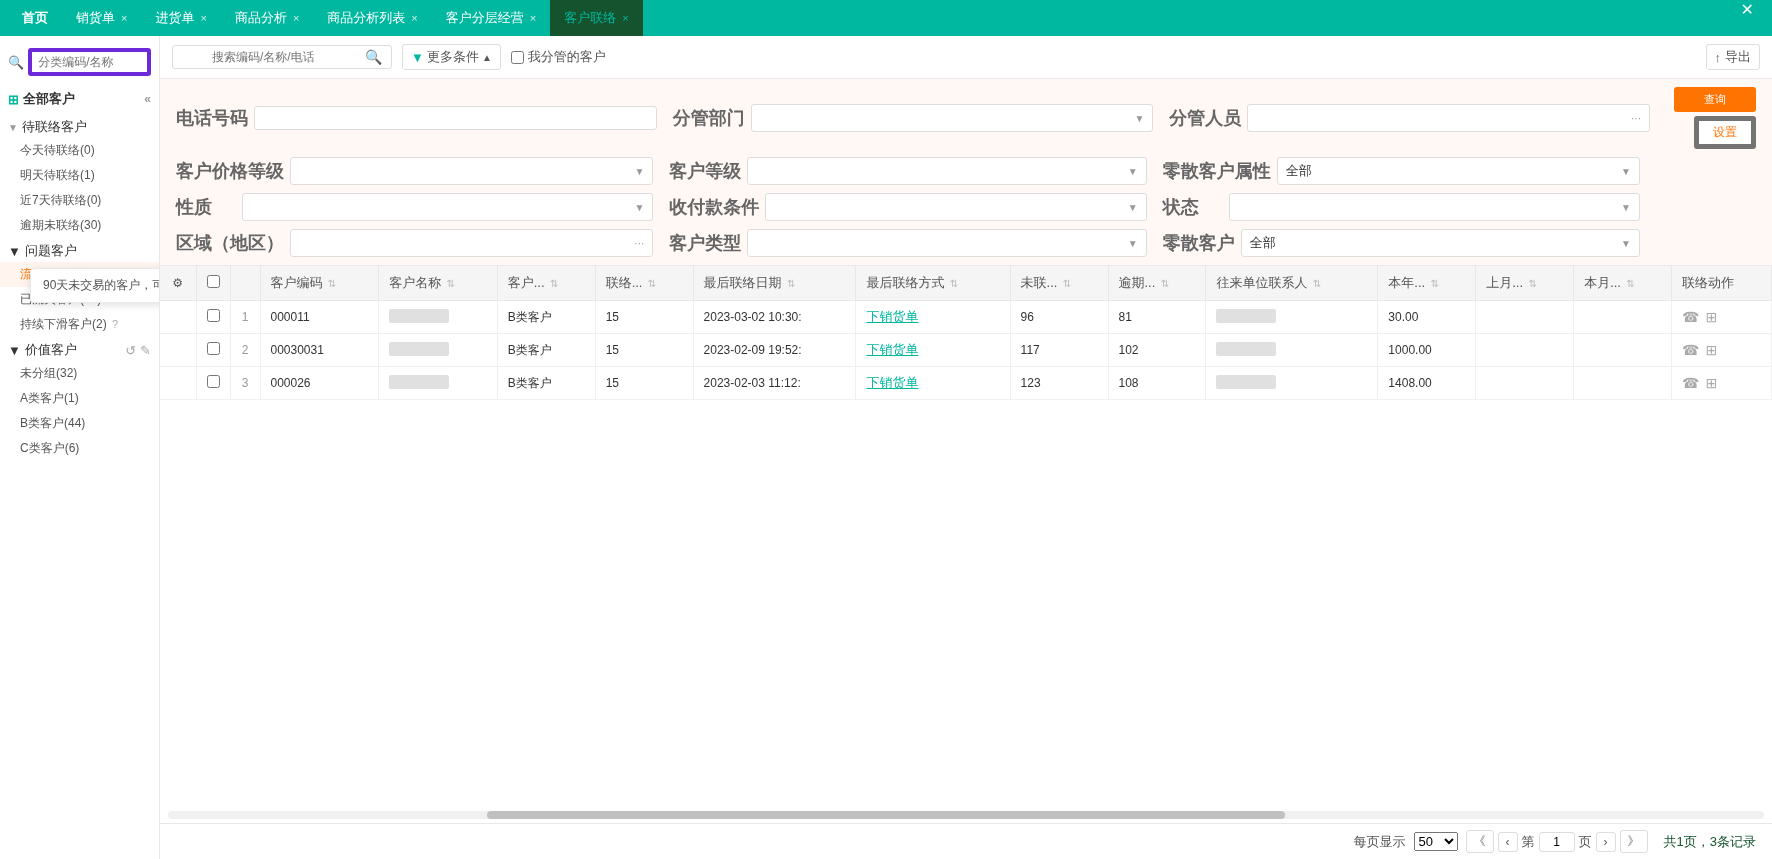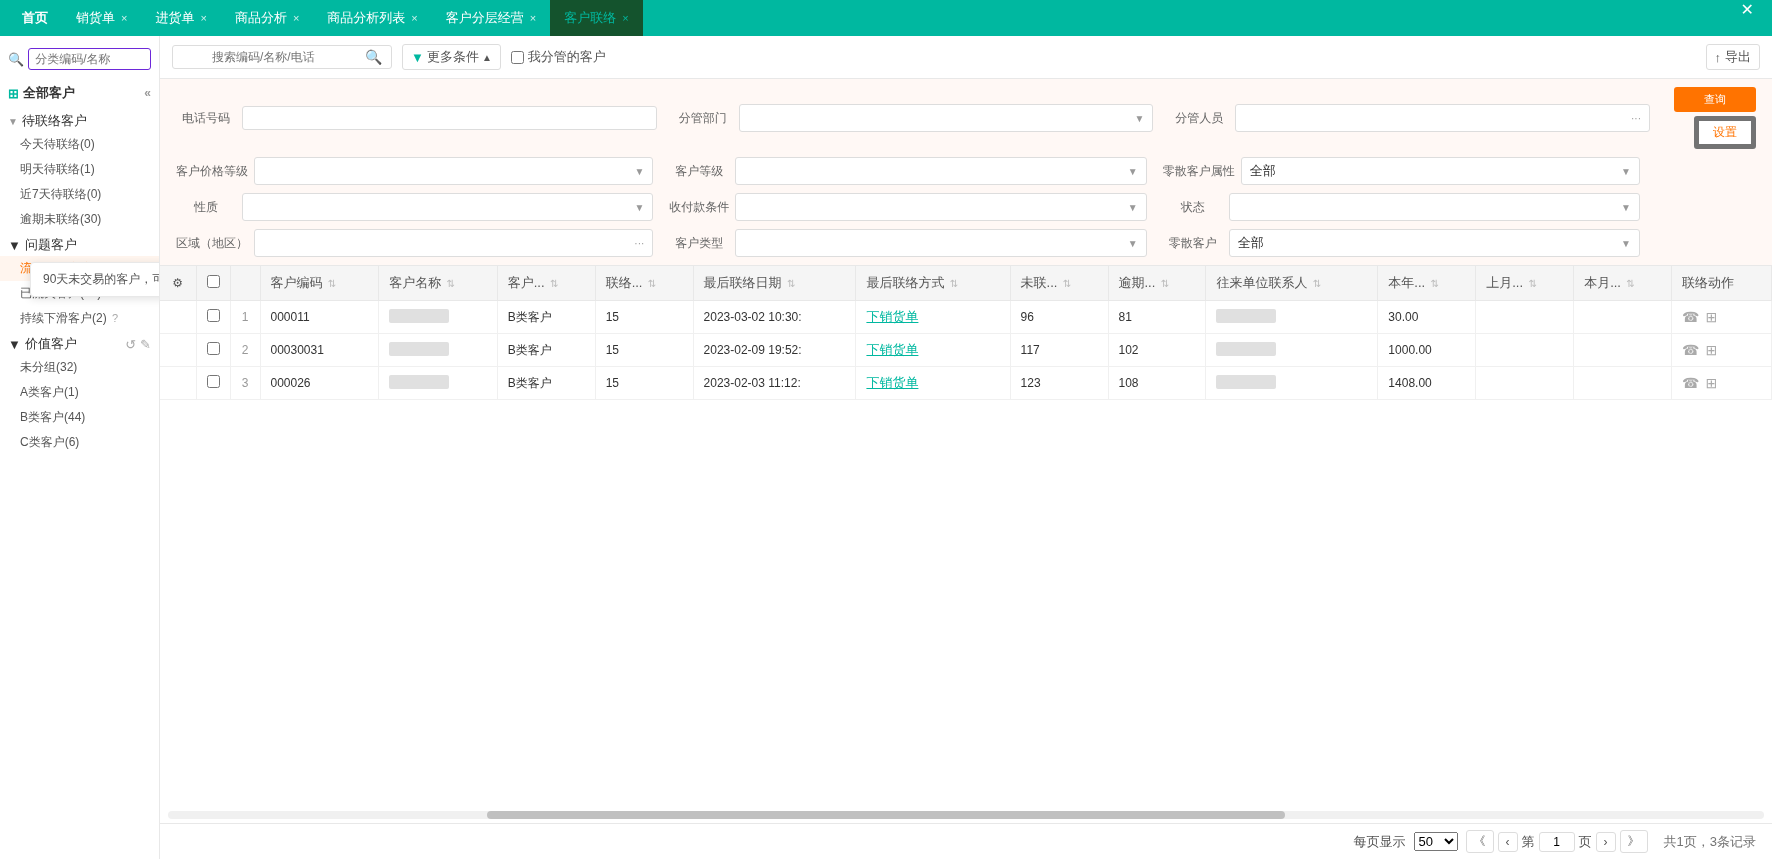--- a/index.html
+++ b/index.html
@@ -62,21 +62,21 @@
       overflow-y: auto;
       padding: 8px 0;
     }
     .sidebar-search {
       display: flex;
       align-items: center;
       padding: 4px 8px;
       margin-bottom: 4px;
     }
     .sidebar-search input {
-      border: 1px solid #6d28d9;
+      border: 4px solid #6d28d9;
       border-radius: 3px;
       padding: 3px 6px;
       width: 100%;
       font-size: 12px;
       outline: none;
     }
     .sidebar-search .search-icon { margin-right: 4px; color: #aaa; font-size: 13px; }
     .sidebar-all-customers {
       display: flex;
       align-items: center;
@@ -208,24 +208,25 @@
     }
     .adv-filters-row:last-child { margin-bottom: 0; }
     .filter-field {
       display: flex;
       align-items: center;
       gap: 6px;
       flex: 1;
     }
     .filter-label {
       color: #666;
-      font-size: 12px;
+      font-size: 18px;
       white-space: nowrap;
       min-width: 60px;
-      text-align: center;
+      text-align: left;
+      font-weight: bold;
     }
     .filter-input {
       flex: 1;
       border: 1px solid #ddd;
       border-radius: 3px;
       padding: 4px 8px;
       font-size: 12px;
       outline: none;
       background: #fff;
       color: #333;
@@ -366,21 +367,21 @@
     }
     .pagination input.page-input {
       border: 1px solid #ddd;
       border-radius: 3px;
       width: 36px;
       padding: 2px 4px;
       text-align: center;
       font-size: 12px;
       outline: none;
     }
-    .total-info { color: #737373; margin-left: 8px; }
+    .total-info { color: #14532d; margin-left: 8px; }
 
     
     .scroll-indicator {
       height: 8px;
       background: #f0f0f0;
       border-radius: 4px;
       margin: 0 8px 4px 8px;
       position: relative;
     }
     .scroll-thumb {

